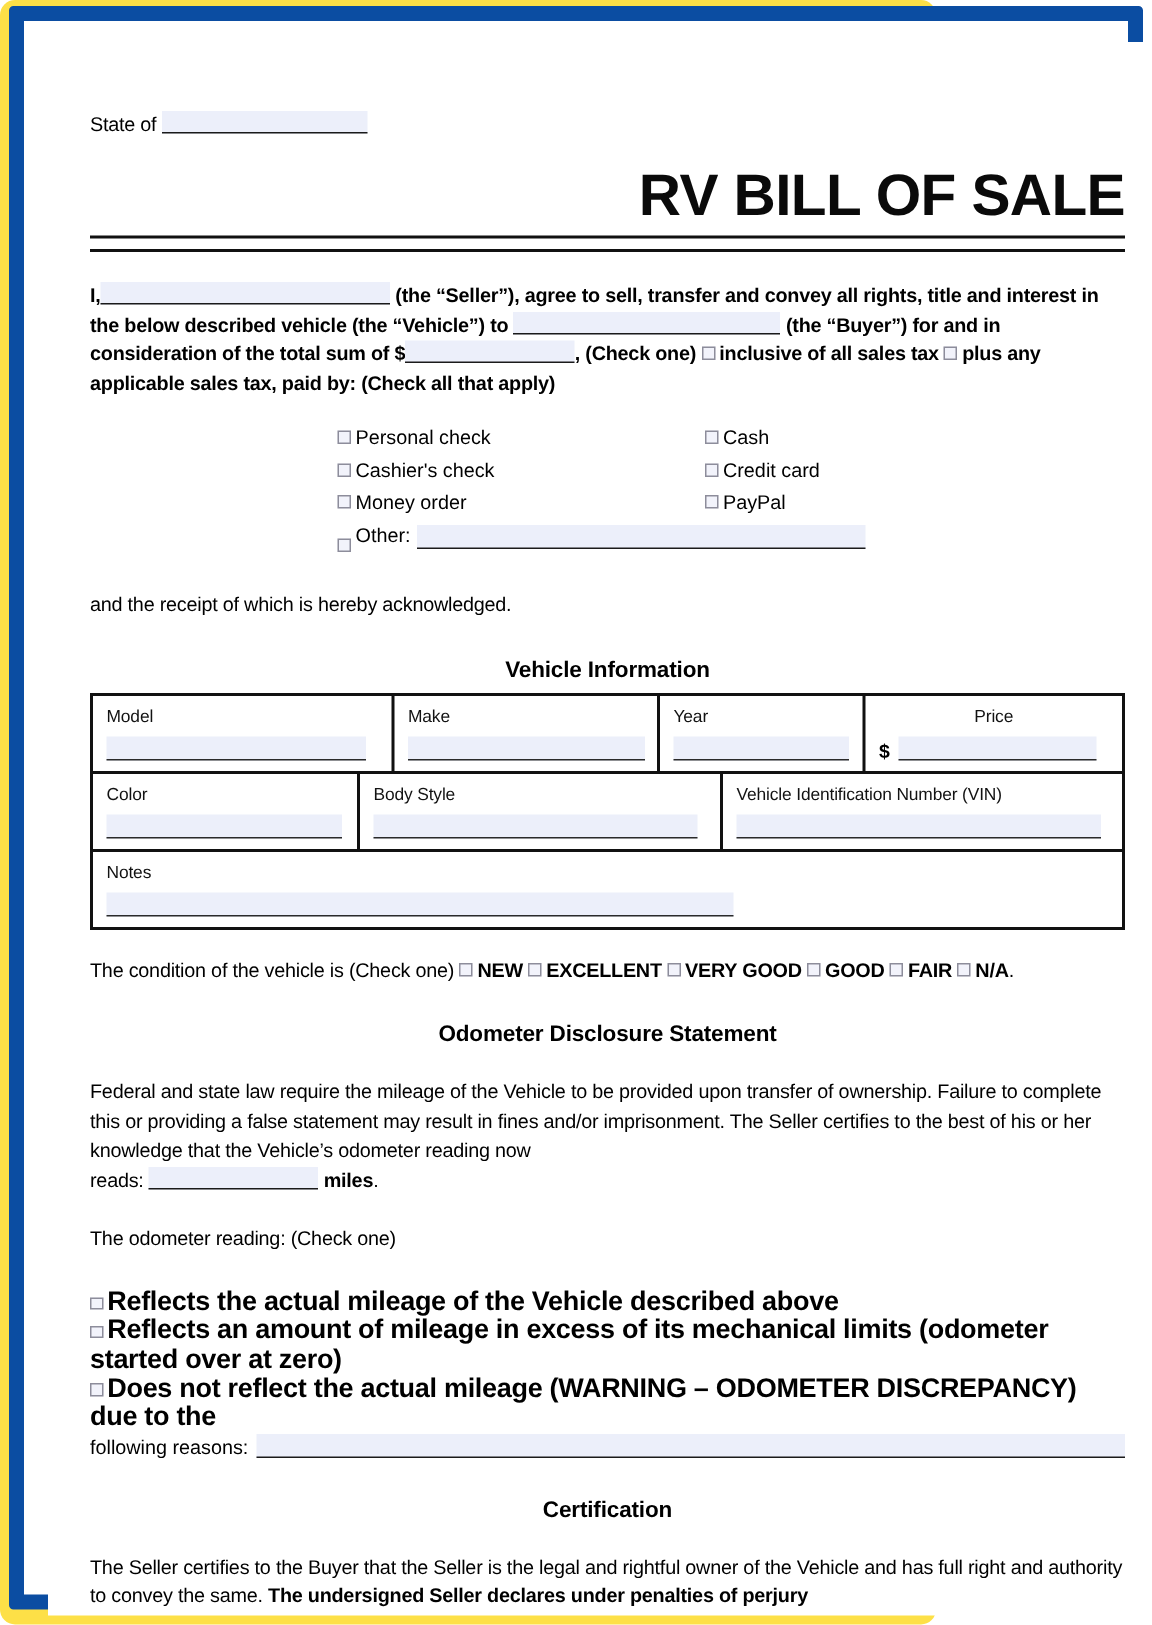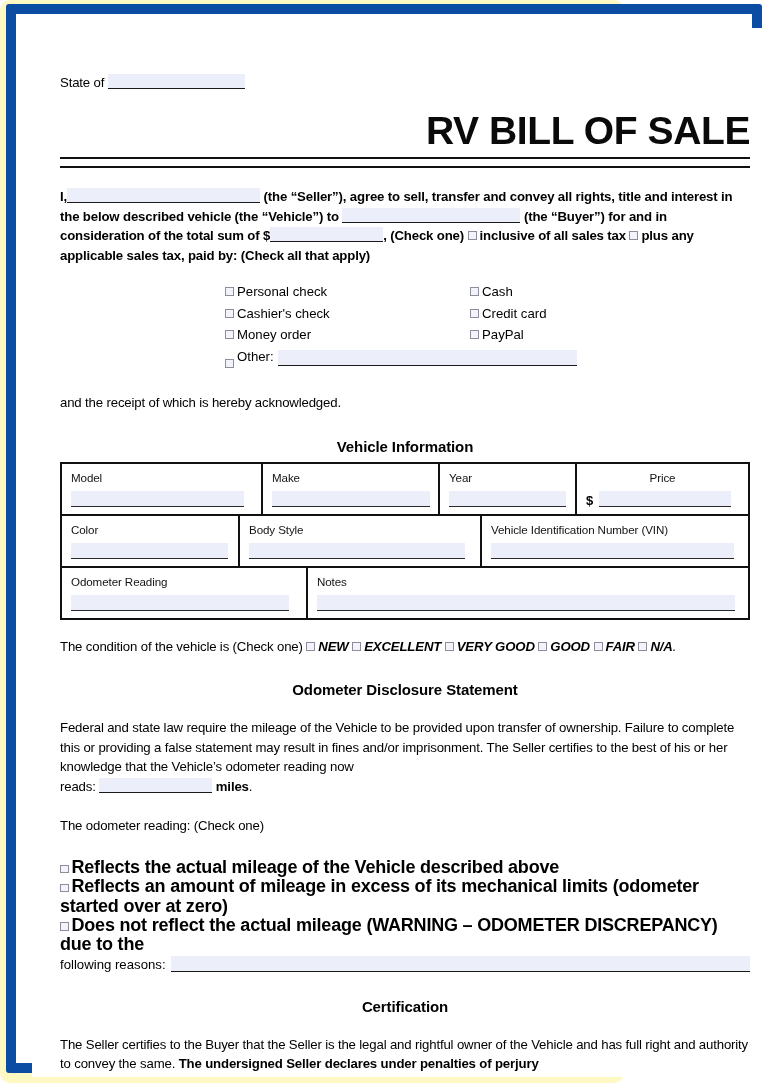--- a/index.html
+++ b/index.html
@@ -13,21 +13,21 @@
     font-family: "Liberation Sans", sans-serif;
     color: #000000;
     overflow: hidden;
   }
 
   
   #page {
     position: relative;
     width: 624px;
     height: 1083px;
-    background: #fef9c3;
+    background: #fde047;
     box-sizing: border-box;
     border-radius: 10px;
   }
   #blue-frame {
     position: absolute;
     left: 6px;
     top: 4px;
     width: 756px;
     height: 1069px;
     border: 10px solid #0b4da2;
@@ -212,21 +212,21 @@
   .c-color { width: 176px; }
   .c-vin   { width: 267px; }
   
   .c-odo   { width: 244px; }
   .c-notes { width: 441px; }
 
   
   #condition {
     margin-top: 17px;
   }
-  #condition .cbw { white-space: nowrap; font-style: italic; }
+  #condition .cbw { white-space: nowrap; }
 
   
   #odo-head { margin-top: 24px; }
   #odo-para { margin-top: 20px; }
   #odo-reads .blank { width: 113px; }
   #odo-checkone { margin-top: 20px; }
 
   #odo-opts { margin-top: 22px; }
   .odo-opt {
     font-size: 18px;
@@ -334,24 +334,20 @@
               <div class="vlabel">Body Style</div>
               <div class="vfill" style="width:216px;"></div>
             </div>
             <div class="vcell c-vin">
               <div class="vlabel">Vehicle Identification Number (VIN)</div>
               <div class="vfill" style="width:243px;"></div>
             </div>
           </div>
 
           <div class="vrow mid">
-            <div class="vcell c-odo">
-              <div class="vlabel">Odometer Reading</div>
-              <div class="vfill" style="width:218px;"></div>
-            </div>
             <div class="vcell c-notes">
               <div class="vlabel">Notes</div>
               <div class="vfill" style="width:418px;"></div>
             </div>
           </div>
         </div>
 
         <div id="condition" class="body-text">
           <span>The condition of the vehicle is (Check one)</span>
           <span class="cbw"><span class="cb"></span><span class="b">NEW</span></span>

